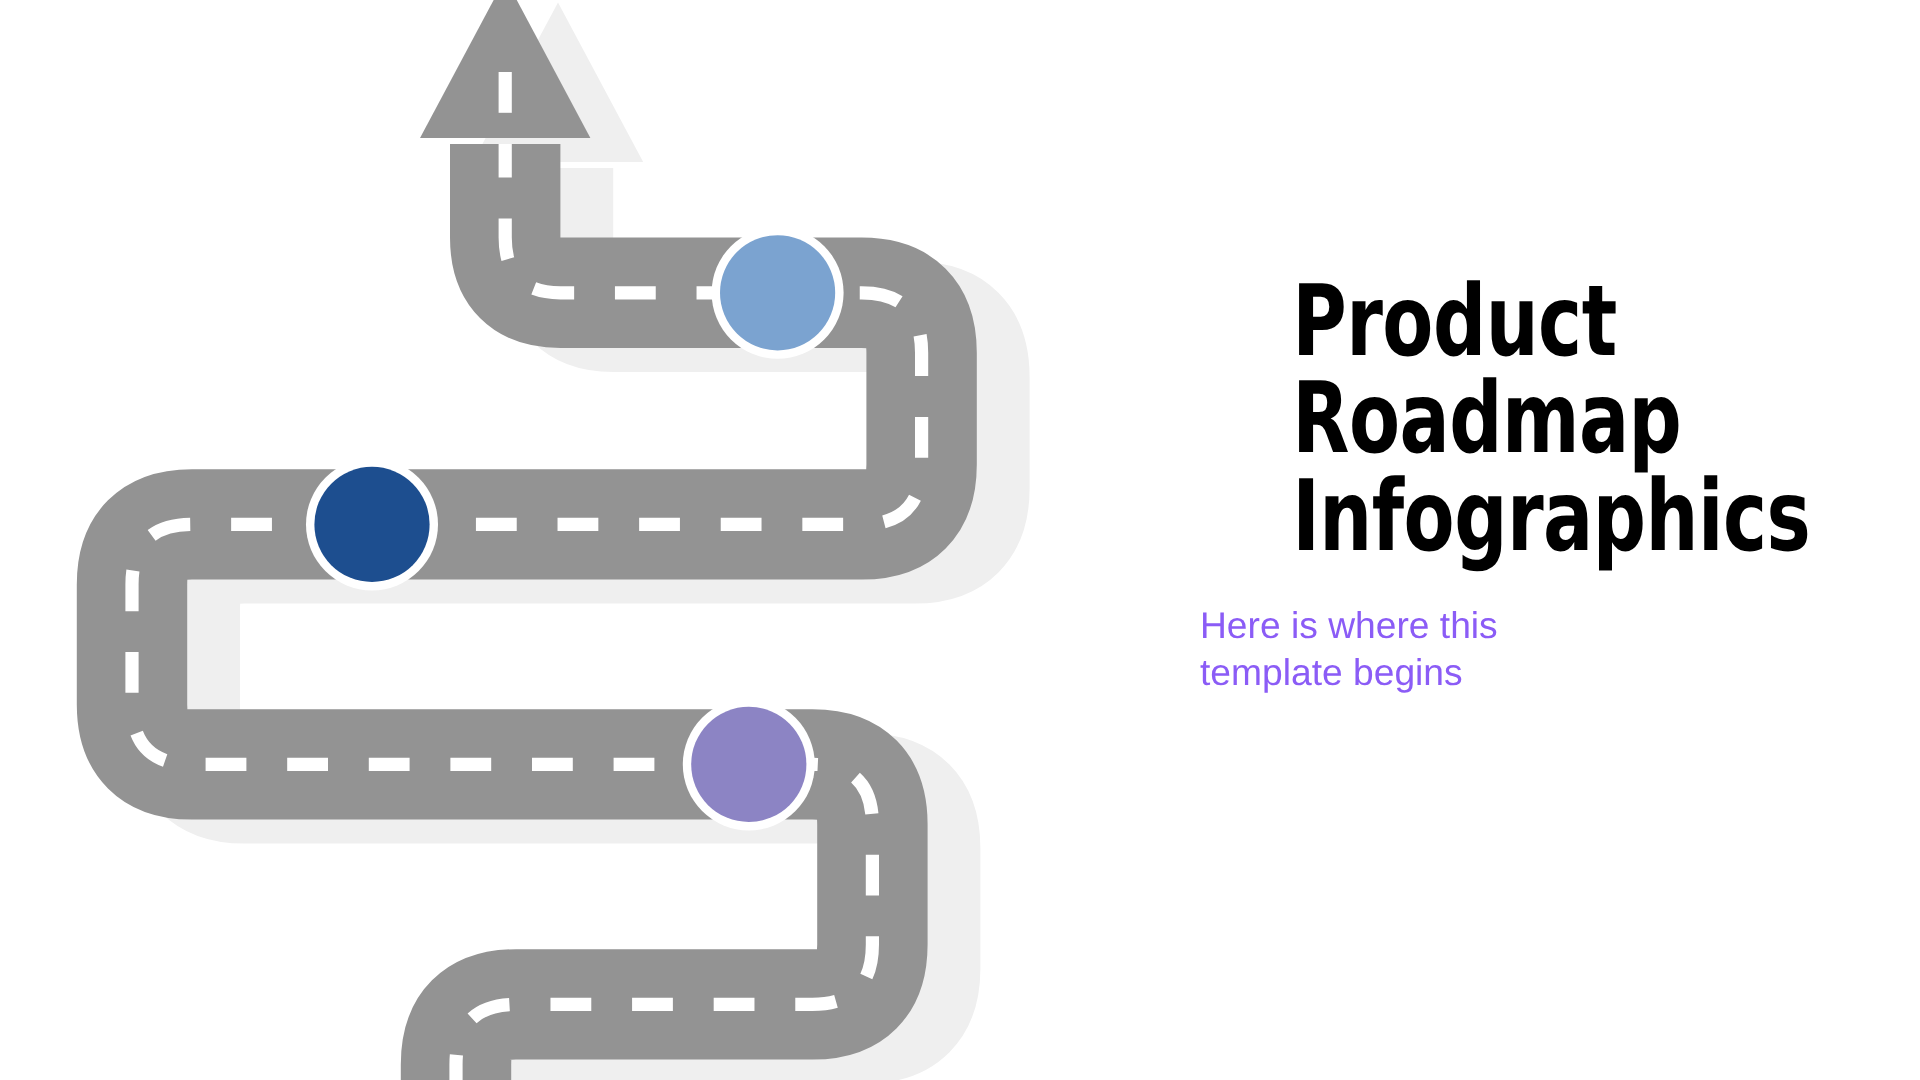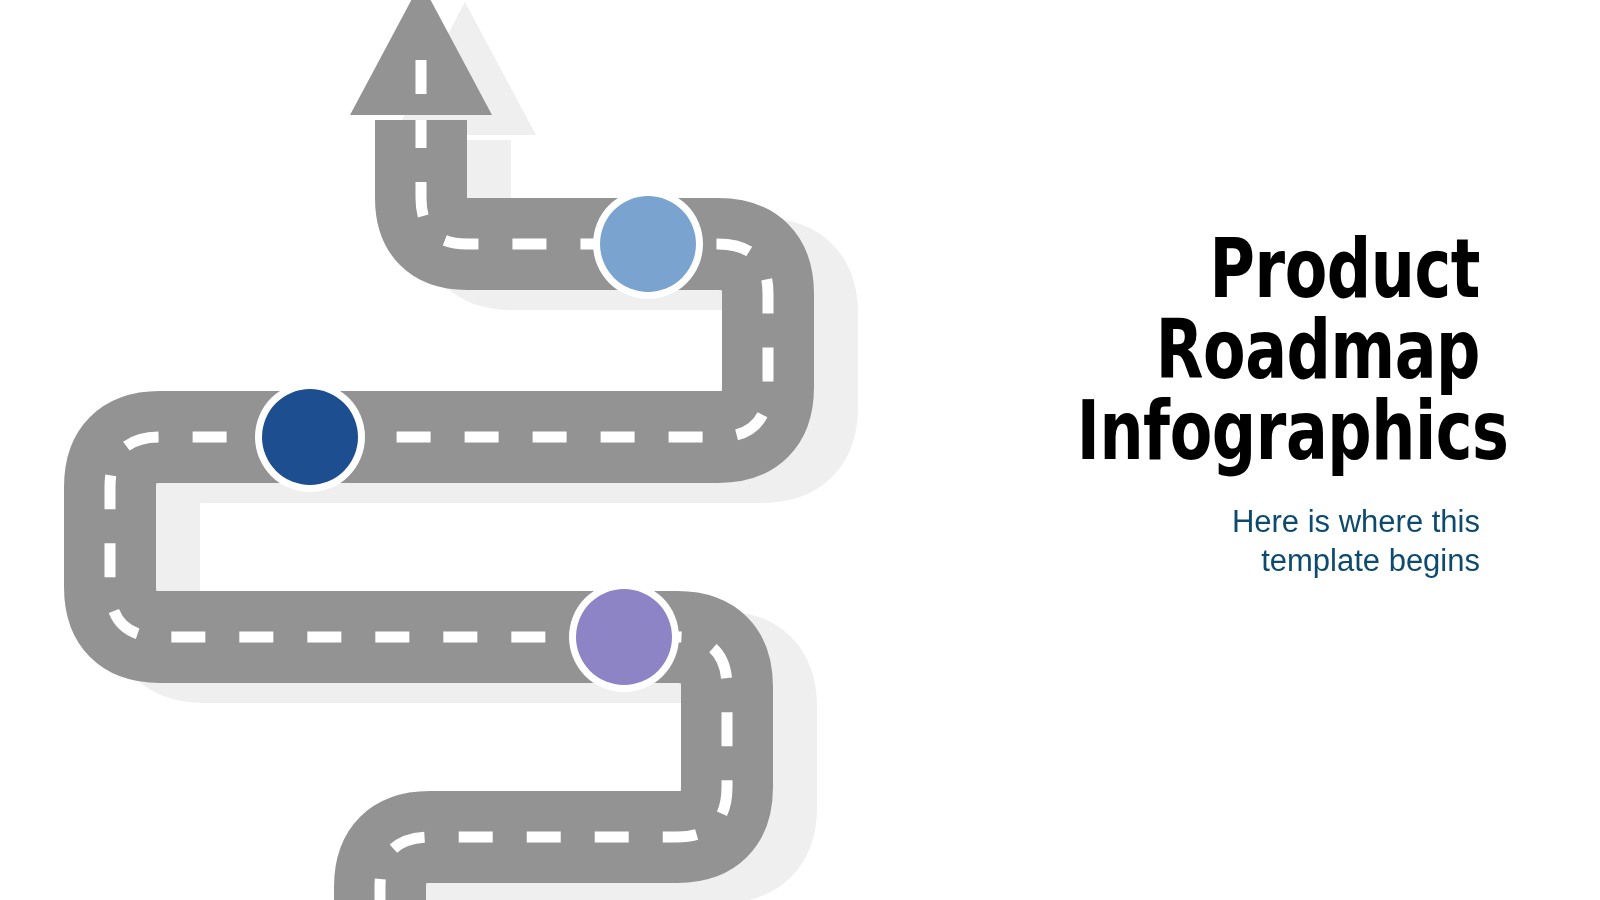--- a/index.html
+++ b/index.html
@@ -34,41 +34,41 @@
     width: 900px;
     height: 900px;
   }
 
   
   #title-block {
     position: absolute;
     left: 1000px;
     top: 228px;
     width: 480px;
-    text-align: right;
+    text-align: left;
   }
   #slide-title {
     margin: 0;
     font-family: "DejaVu Sans Condensed", "Liberation Sans Narrow", "Liberation Sans", sans-serif;
     font-weight: 700;
     font-size: 82px;
     line-height: 0.99;
     letter-spacing: -0.5px;
     color: #000000;
     transform: scaleX(0.84);
     transform-origin: right center;
     white-space: pre-line;
   }
   #slide-subtitle {
     margin: 30px 0 0 0;
     font-family: "Liberation Sans", sans-serif;
     font-weight: 400;
     font-size: 31px;
     line-height: 1.28;
-    color: #0c4a6e;
+    color: #8b5cf6;
     white-space: pre-line;
   }
 </style>
 </head>
 <body>
 
 <div id="slide">
 
   <div id="road-illustration">
     <svg viewBox="0 0 900 900" xmlns="http://www.w3.org/2000/svg">

